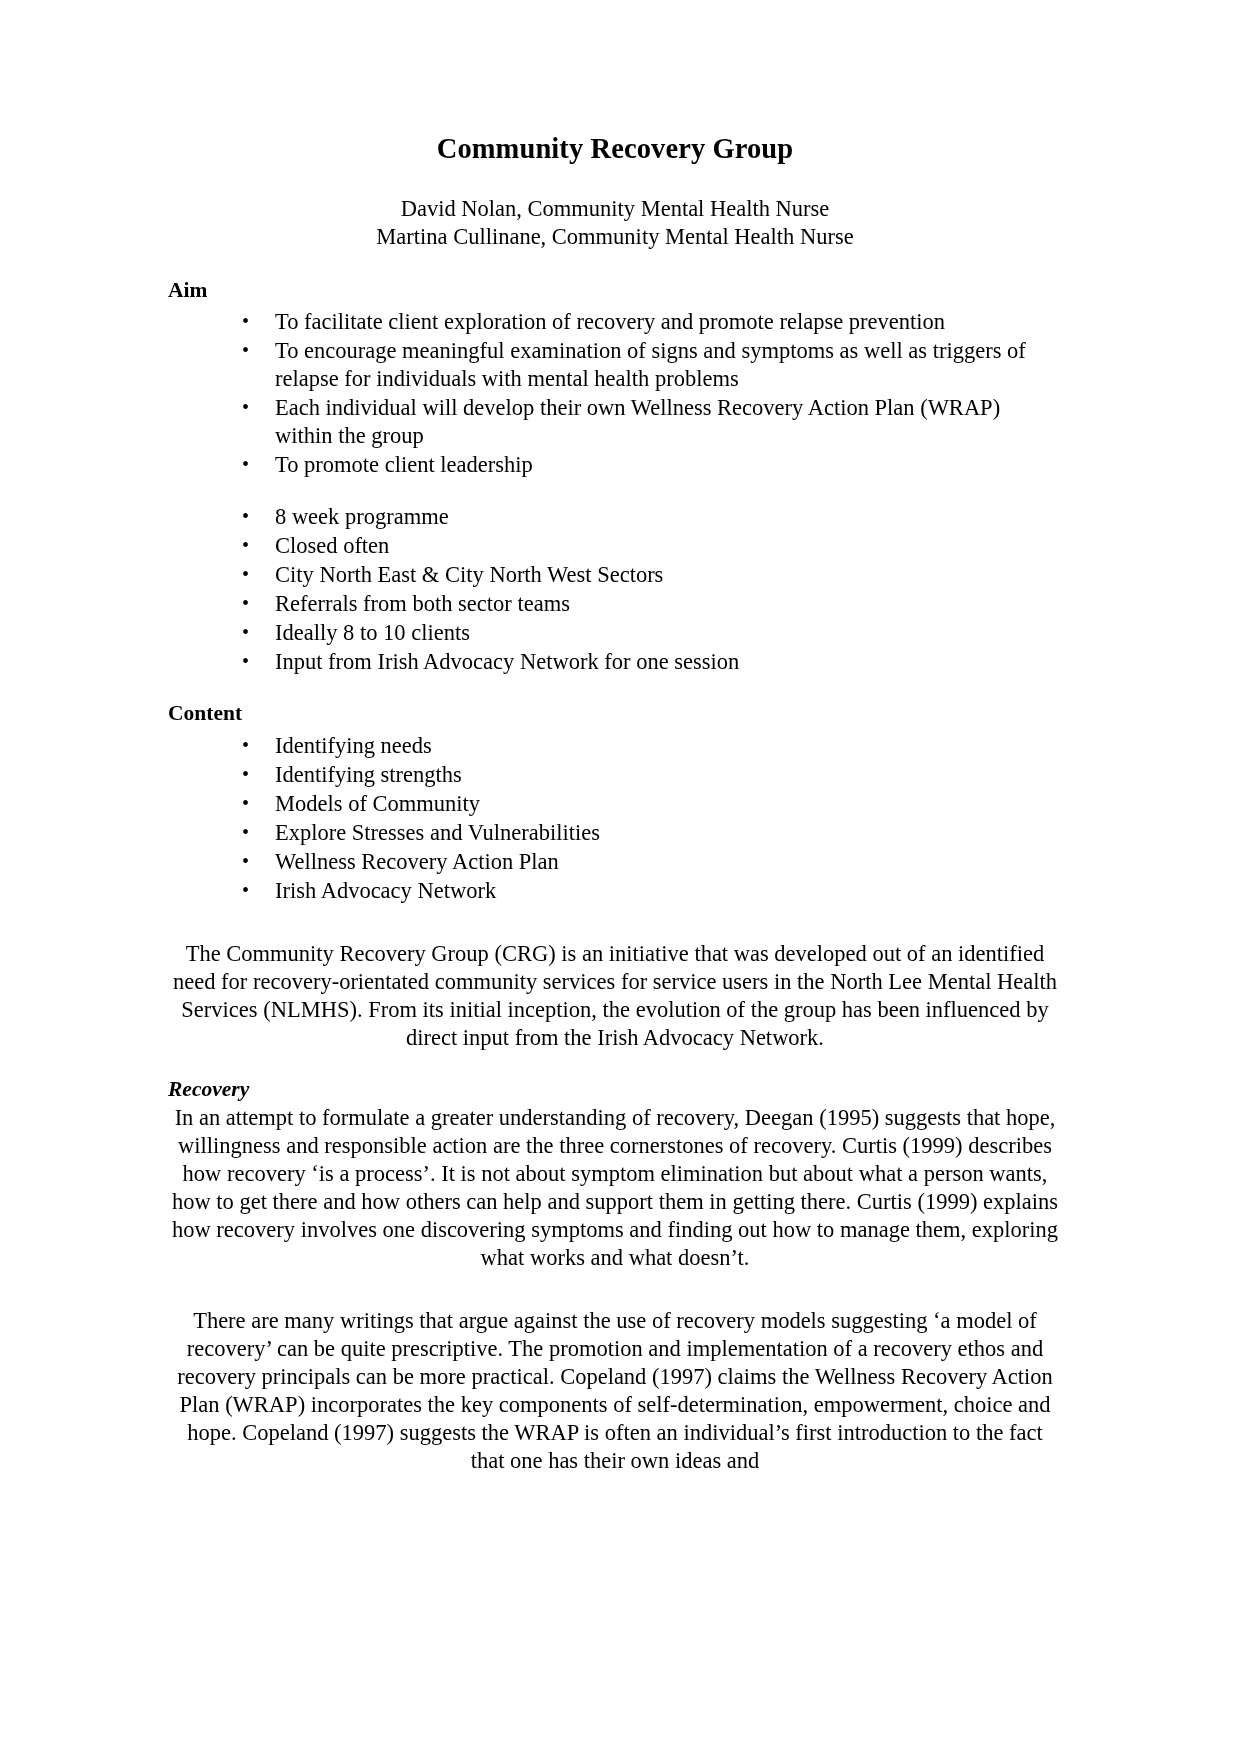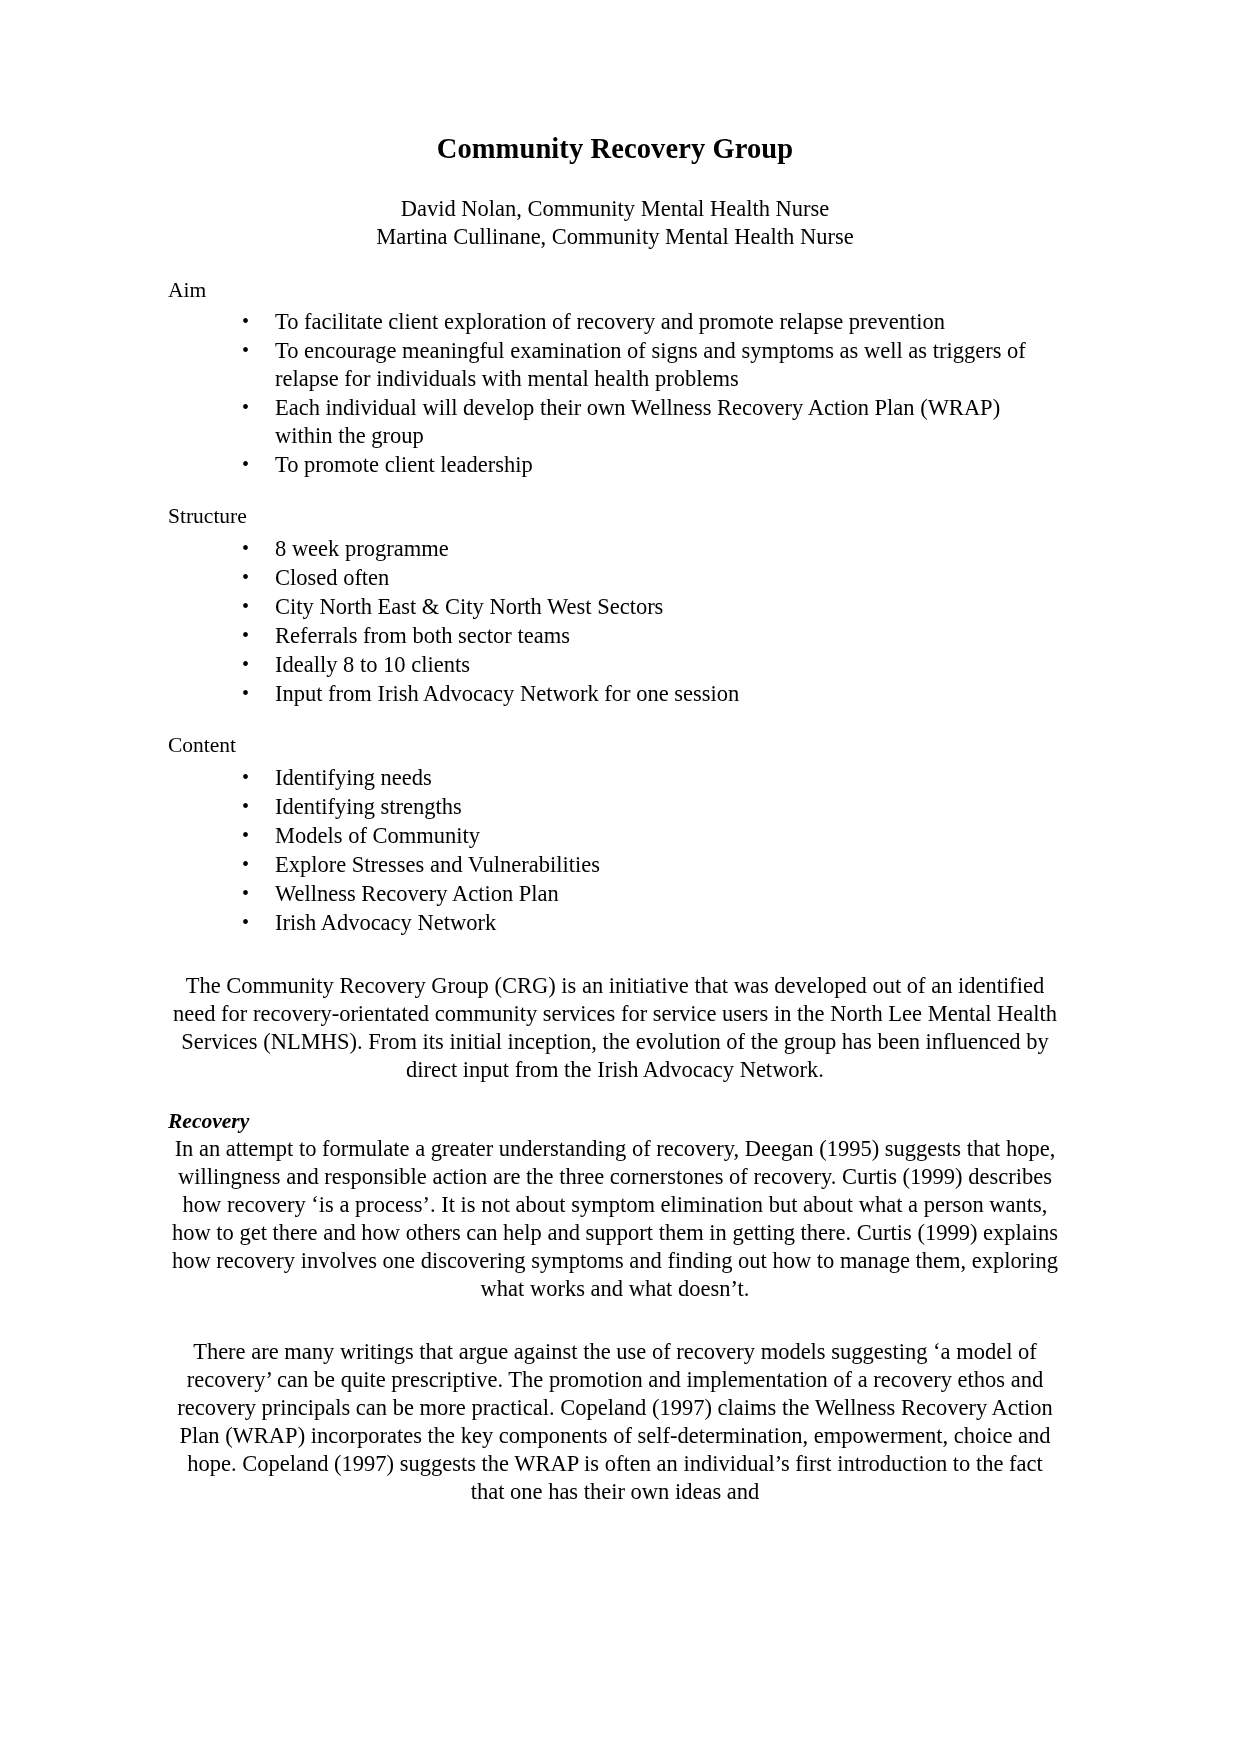--- a/index.html
+++ b/index.html
@@ -35,21 +35,21 @@
     text-align: center;
     font-size: 22.5px;
     line-height: 1.24;
     margin: 0 0 26px 0;
   }
   .author-line {
     display: block;
   }
   .section-heading {
     font-size: 21.5px;
-    font-weight: normal;
+    font-weight: bold;
     margin: 0 0 4px 0;
     line-height: 1.28;
   }
   .section-block {
     margin-bottom: 24px;
   }
   ul.bullets {
     list-style: none;
     margin: 0;
     padding: 0;
@@ -115,21 +115,20 @@
         <span>Each individual will develop their own Wellness Recovery Action Plan (WRAP) within the group</span>
       </li>
       <li>
         <span class="bullet-dot">•</span>
         <span>To promote client leadership</span>
       </li>
     </ul>
   </div>
 
   <div class="section-block">
-    <div class="section-heading">Structure</div>
     <ul class="bullets">
       <li>
         <span class="bullet-dot">•</span>
         <span>8 week programme</span>
       </li>
       <li>
         <span class="bullet-dot">•</span>
         <span>Closed often</span>
       </li>
       <li>

